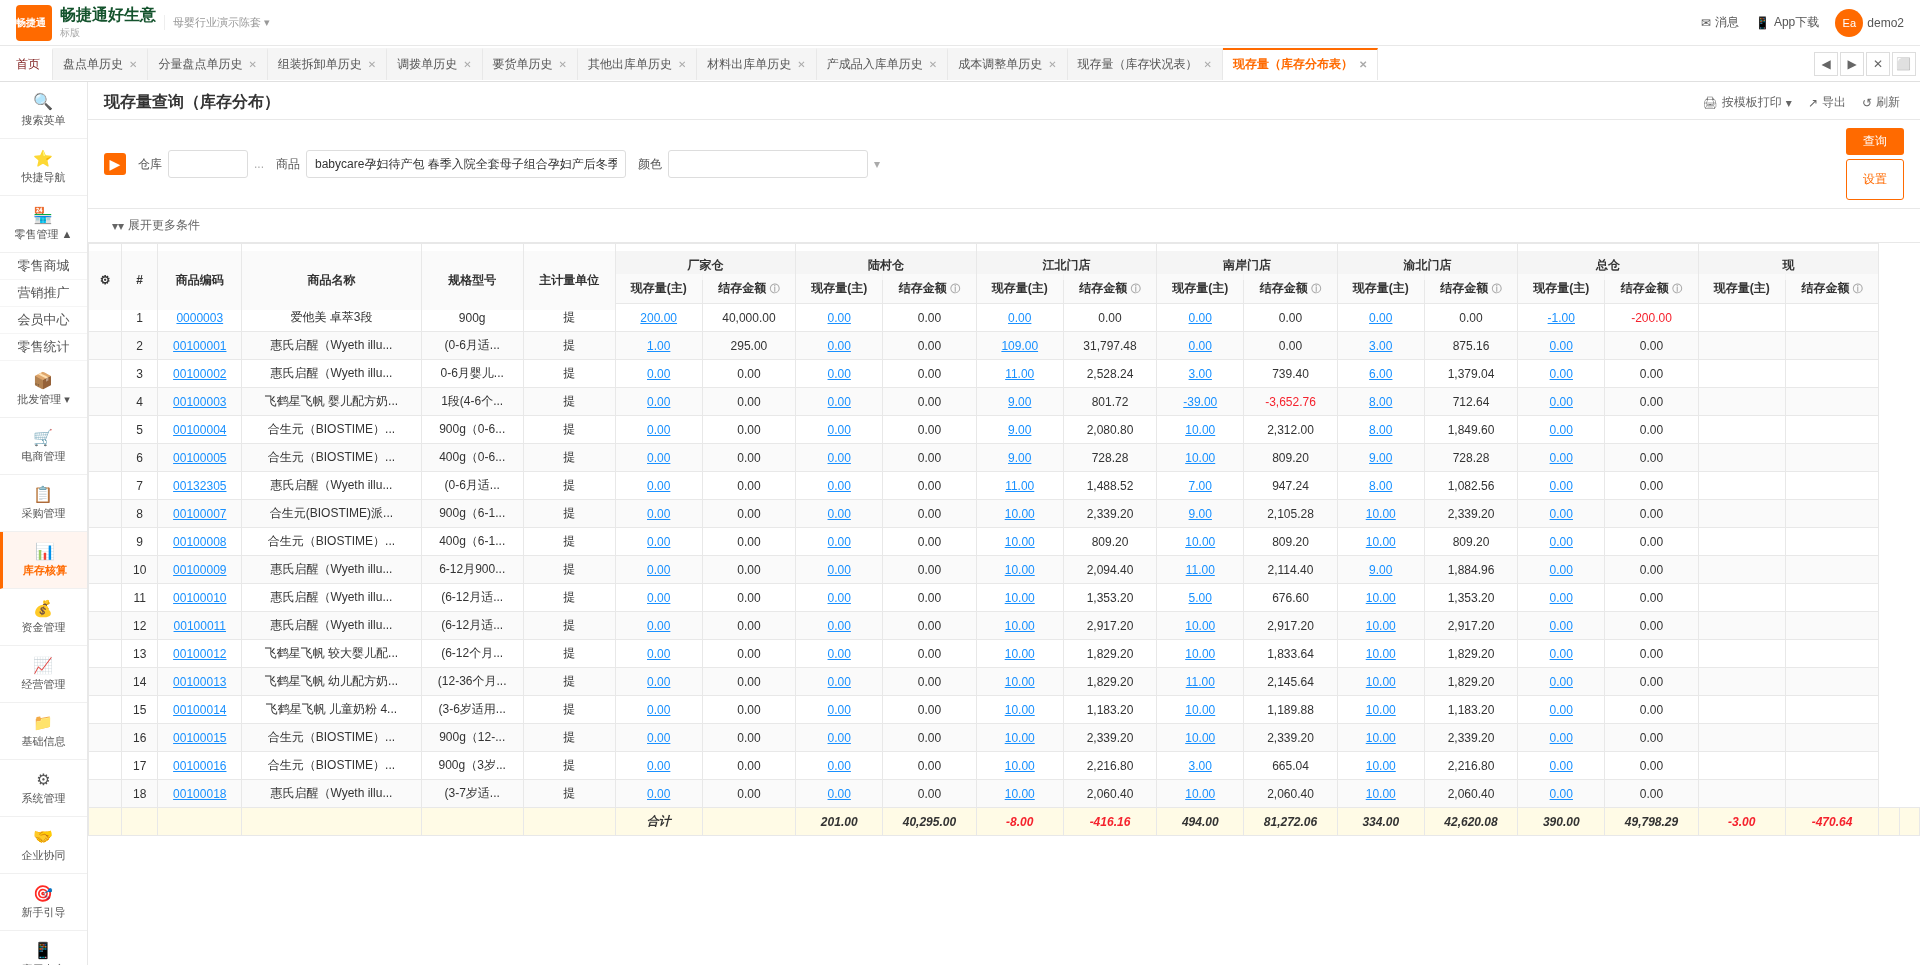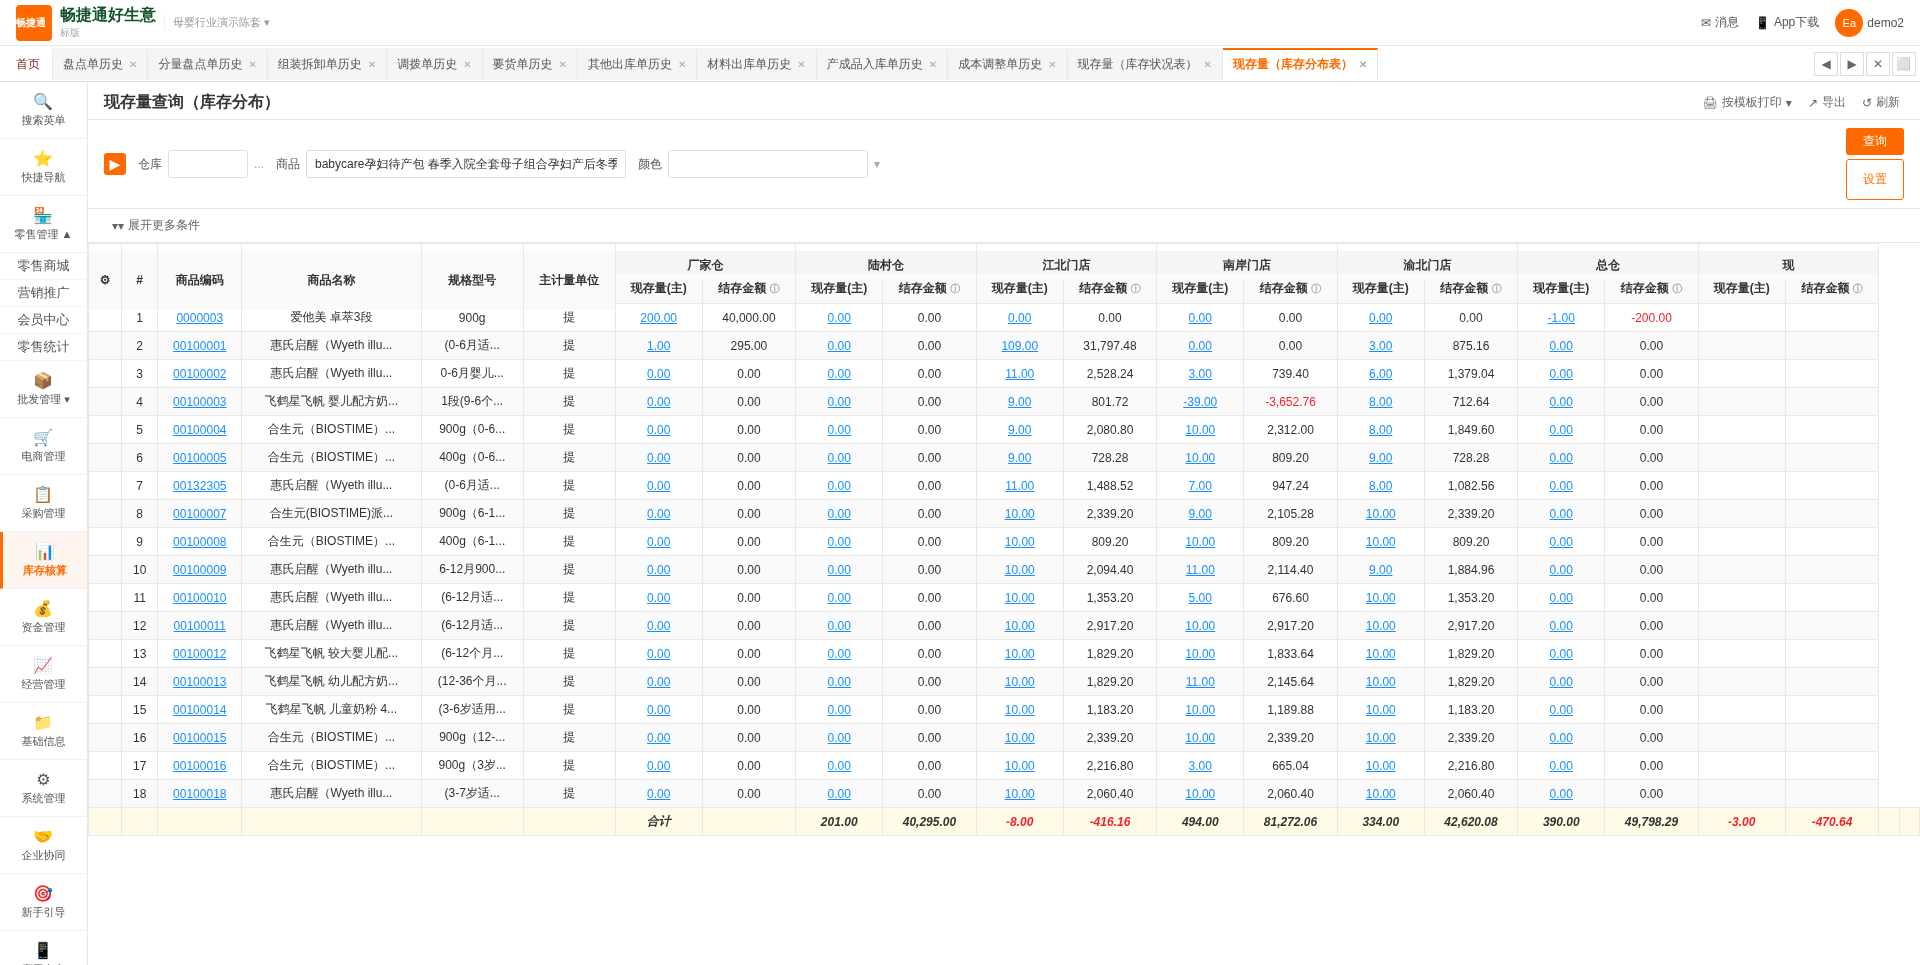--- a/index.html
+++ b/index.html
@@ -500,21 +500,21 @@
               <td class="td-link">0.00</td>
               <td>0.00</td>
               <td></td>
               <td></td>
             </tr>
             <tr>
               <td></td>
               <td>4</td>
               <td class="td-link">00100003</td>
               <td>飞鹤星飞帆 婴儿配方奶...</td>
-              <td>1段(9-6个...</td>
+              <td>1段(4-6个...</td>
               <td>提</td>
               <td class="td-link">0.00</td>
               <td>0.00</td>
               <td class="td-link">0.00</td>
               <td>0.00</td>
               <td class="td-link">9.00</td>
               <td>801.72</td>
               <td class="td-link">-39.00</td>
               <td class="td-neg">-3,652.76</td>
               <td class="td-link">8.00</td>

